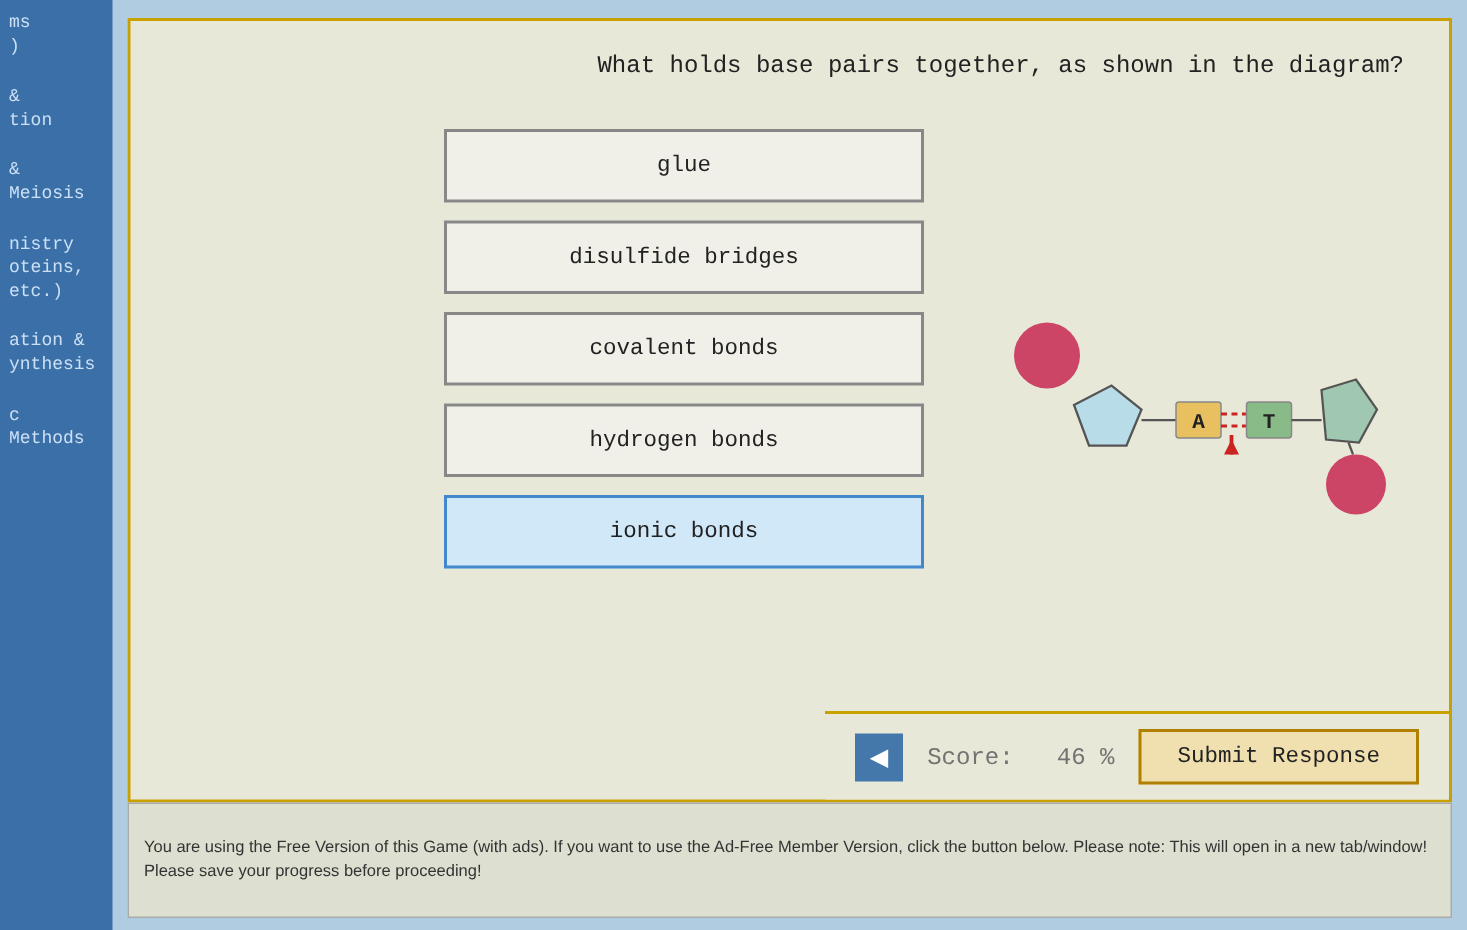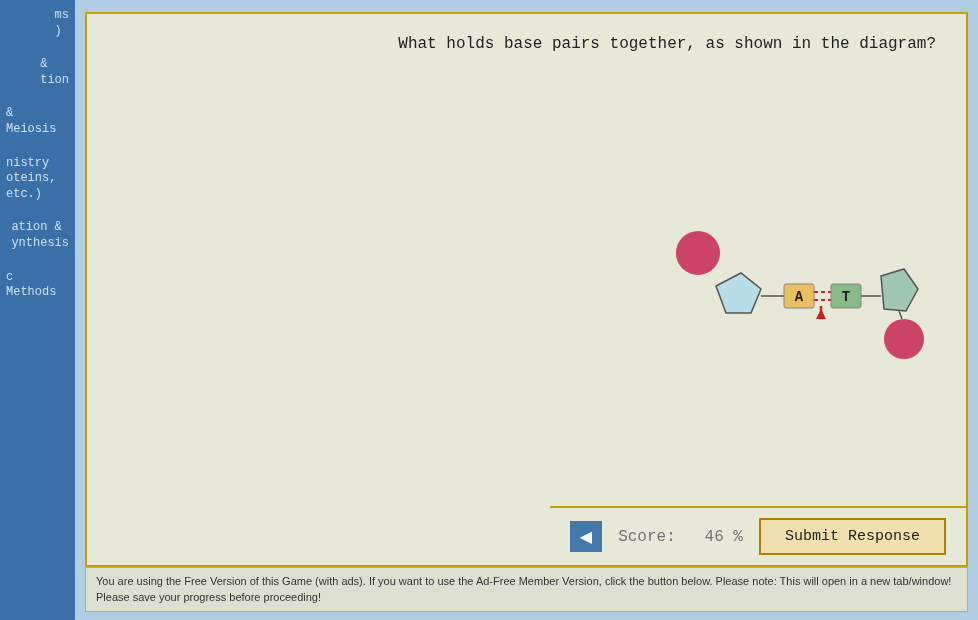--- a/index.html
+++ b/index.html
@@ -15,21 +15,20 @@
     
     #sidebar {
       width: 75px;
       background: #3a6fa8;
       display: flex;
       flex-direction: column;
       padding: 8px 6px;
       color: #cce0f5;
       font-size: 12px;
       gap: 18px;
-      align-items: flex-end;
     }
     .sidebar-item {
       color: #cce0f5;
       cursor: pointer;
       line-height: 1.3;
     }
 
     
     #main {
       flex: 1;
@@ -132,21 +131,21 @@
       color: #222;
     }
 
     
     #footer-note {
       margin: 0 10px 8px 10px;
       font-size: 11px;
       color: #333;
       background: #dde0d0;
       border: 1px solid #aaa;
-      padding: 6px 10px;
+      padding: 22px 10px;
       font-family: Arial, sans-serif;
       line-height: 1.4;
     }
 
     
     .pentagon {
       fill: #b8dce8;
       stroke: #555;
       stroke-width: 1.5;
     }
@@ -189,20 +188,27 @@
   <div class="sidebar-item">c Methods</div>
 </div>
 
 <div id="main">
   <div id="quiz-card">
 
     <div id="question-area">What holds base pairs together, as shown in the diagram?</div>
 
     <div id="content-area">
 
+      <div id="answers-column">
+        <button class="answer-btn">glue</button>
+        <button class="answer-btn">disulfide bridges</button>
+        <button class="answer-btn">covalent bonds</button>
+        <button class="answer-btn">hydrogen bonds</button>
+        <button class="answer-btn selected">ionic bonds</button>
+      </div>
 
       <div id="diagram-area">
         <svg width="290" height="170" viewBox="0 0 290 170">
 
           <circle cx="52" cy="52" r="22" class="circle-red"></circle>
 
           <polygon points="70,85 95,72 115,88 105,112 80,112" class="pentagon"></polygon>
 
           <line x1="115" y1="95" x2="138" y2="95" class="backbone-line"></line>
 

